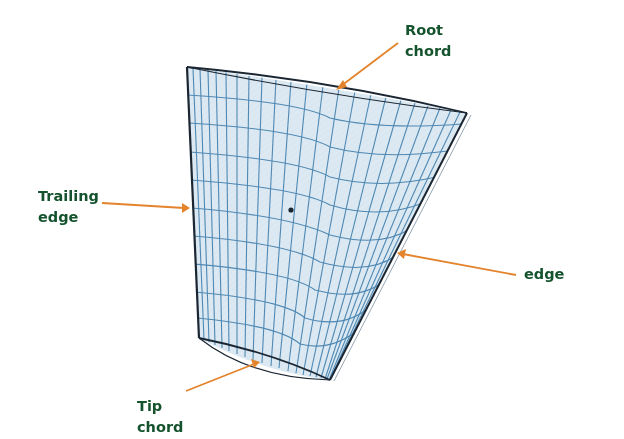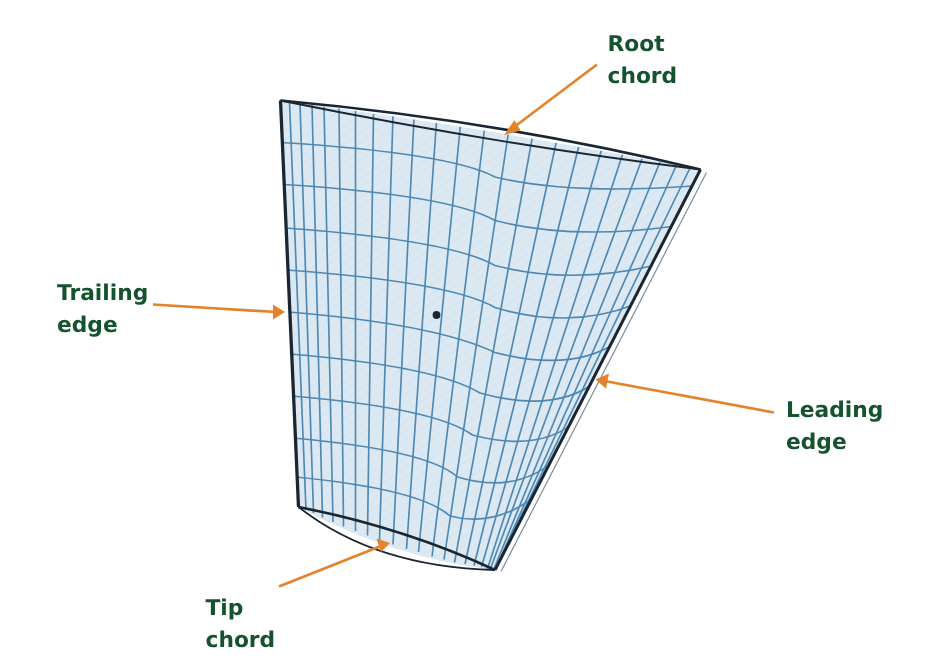--- a/index.html
+++ b/index.html
@@ -100,20 +100,19 @@
   <span>Root</span>
   <span>chord</span>
 </div>
 
 <div class="label" style="left:38px; top:186px;">
   <span>Trailing</span>
   <span>edge</span>
 </div>
 
 <div class="label" style="left:524px; top:264px;">
-  <span>Leading</span>
   <span>edge</span>
 </div>
 
 <div class="label" style="left:137px; top:396px;">
   <span>Tip</span>
   <span>chord</span>
 </div>
 
 </body></html>

